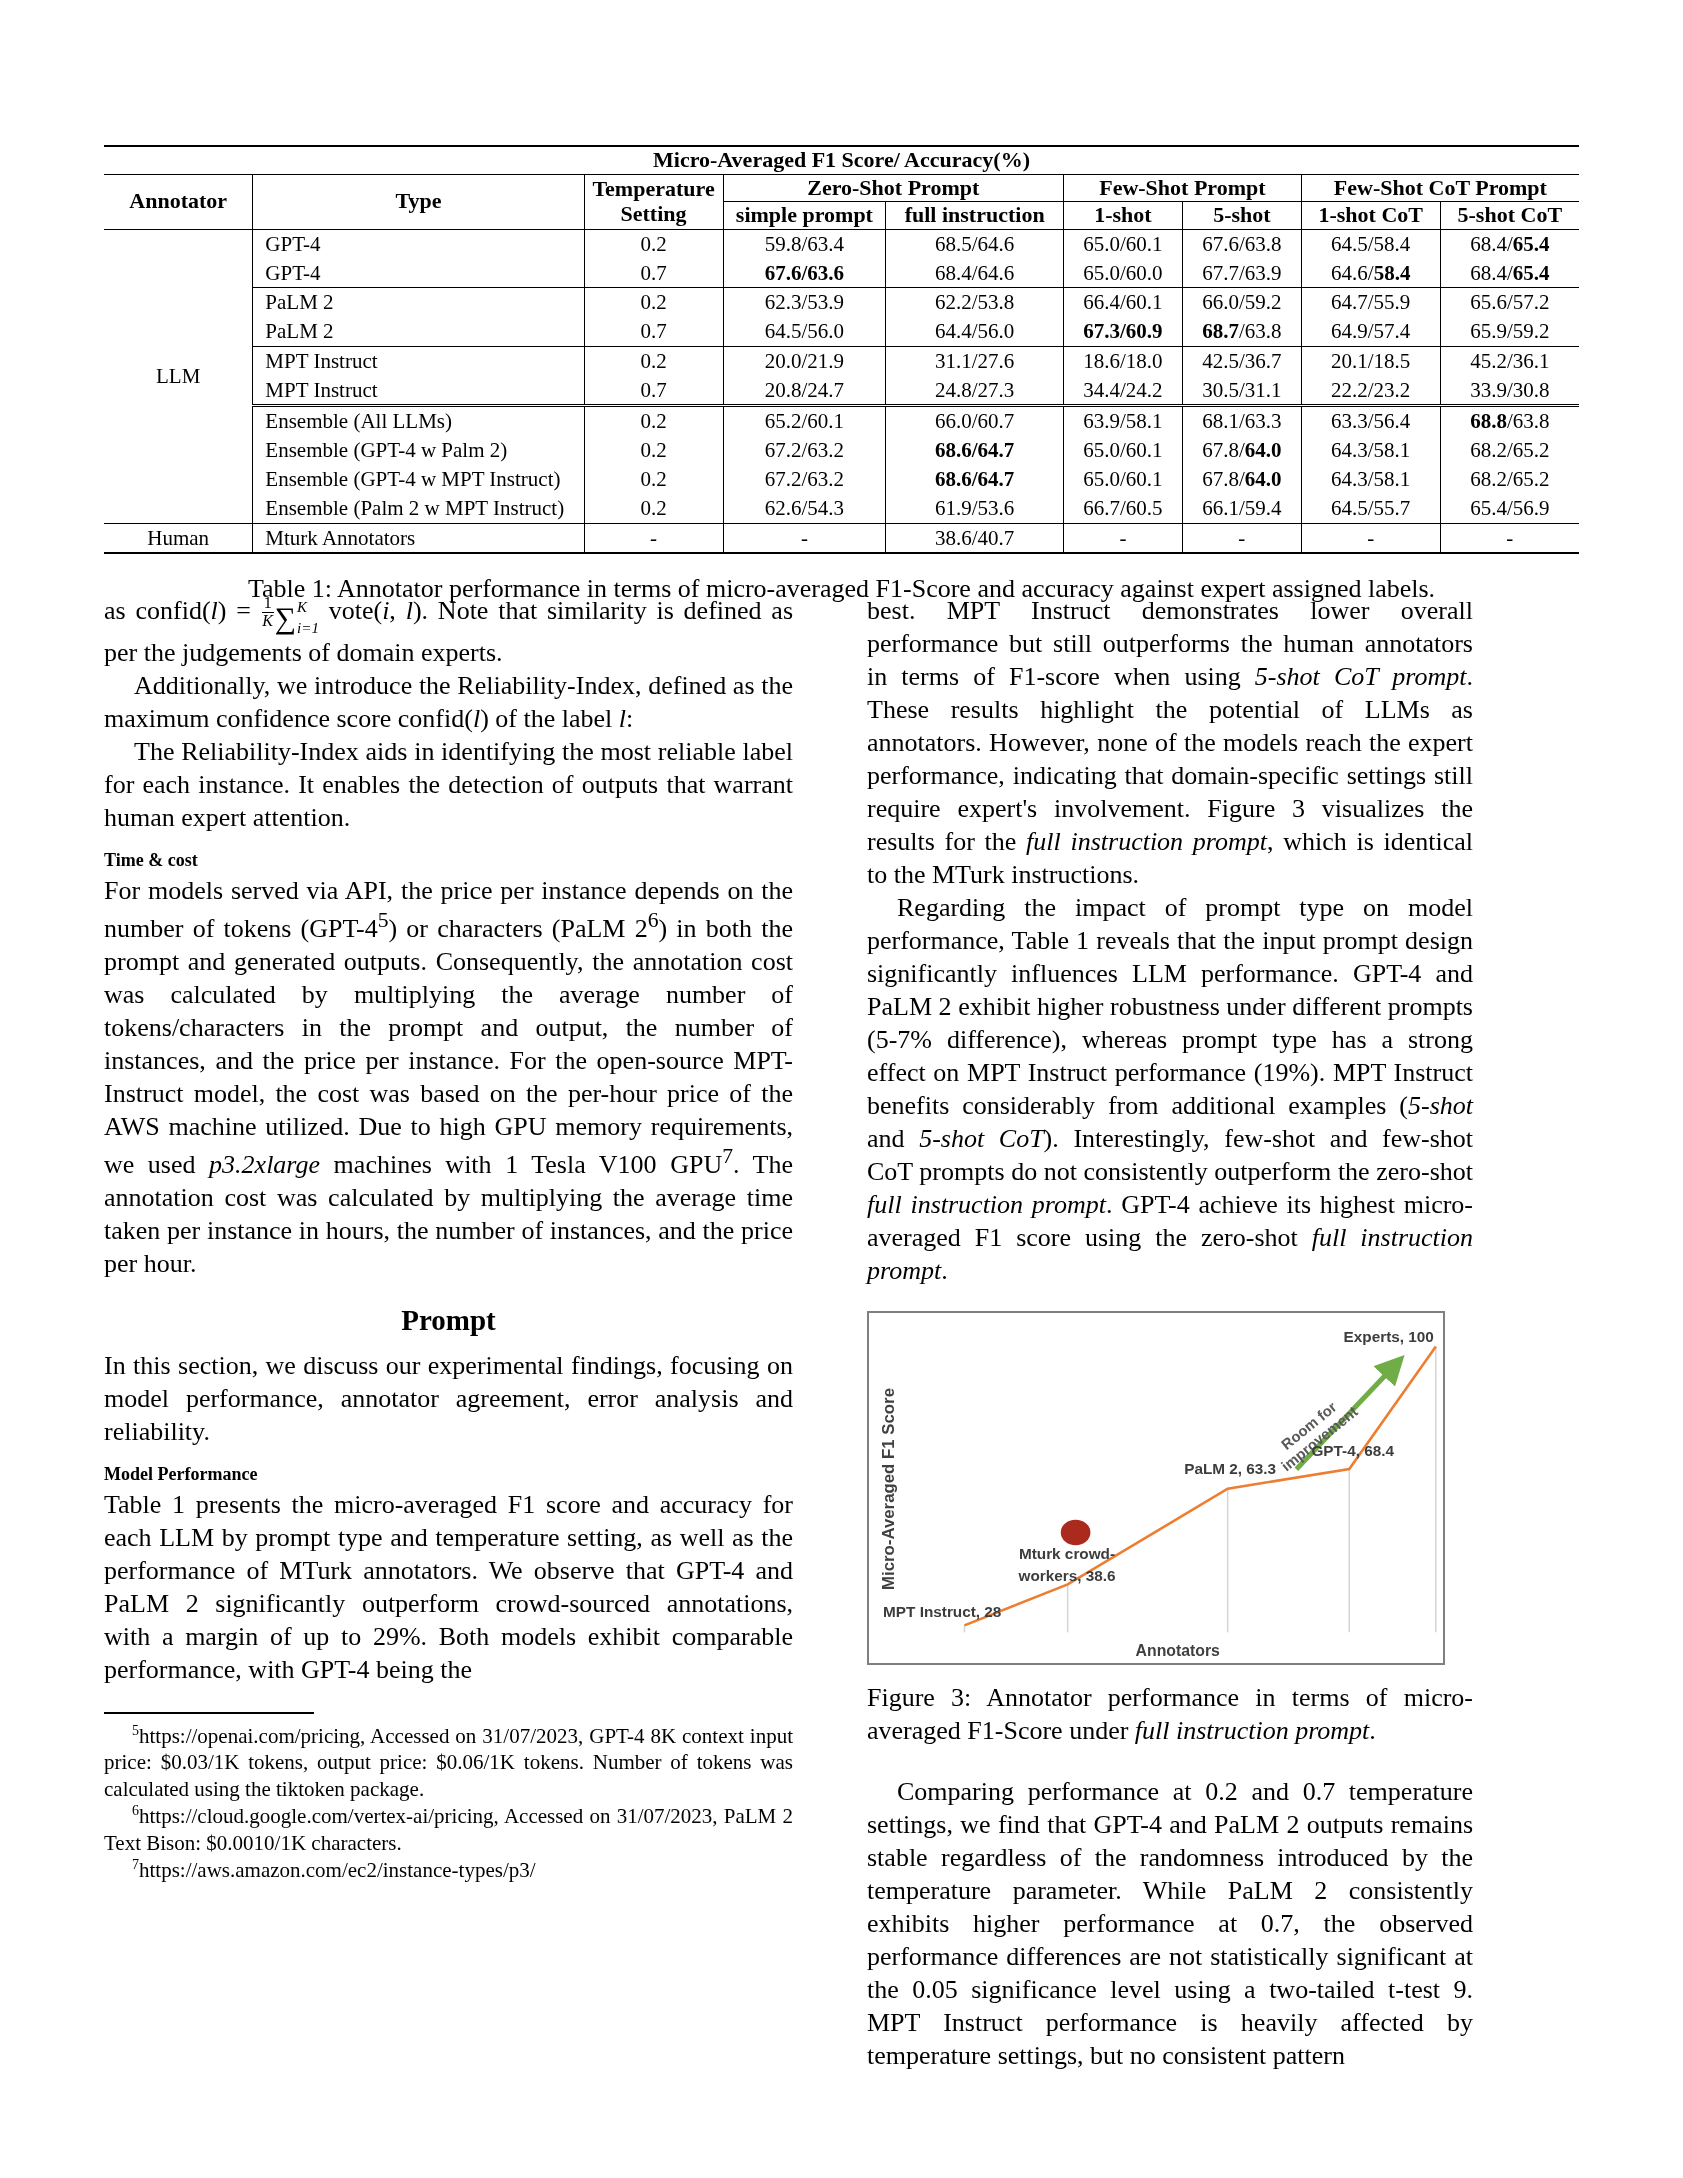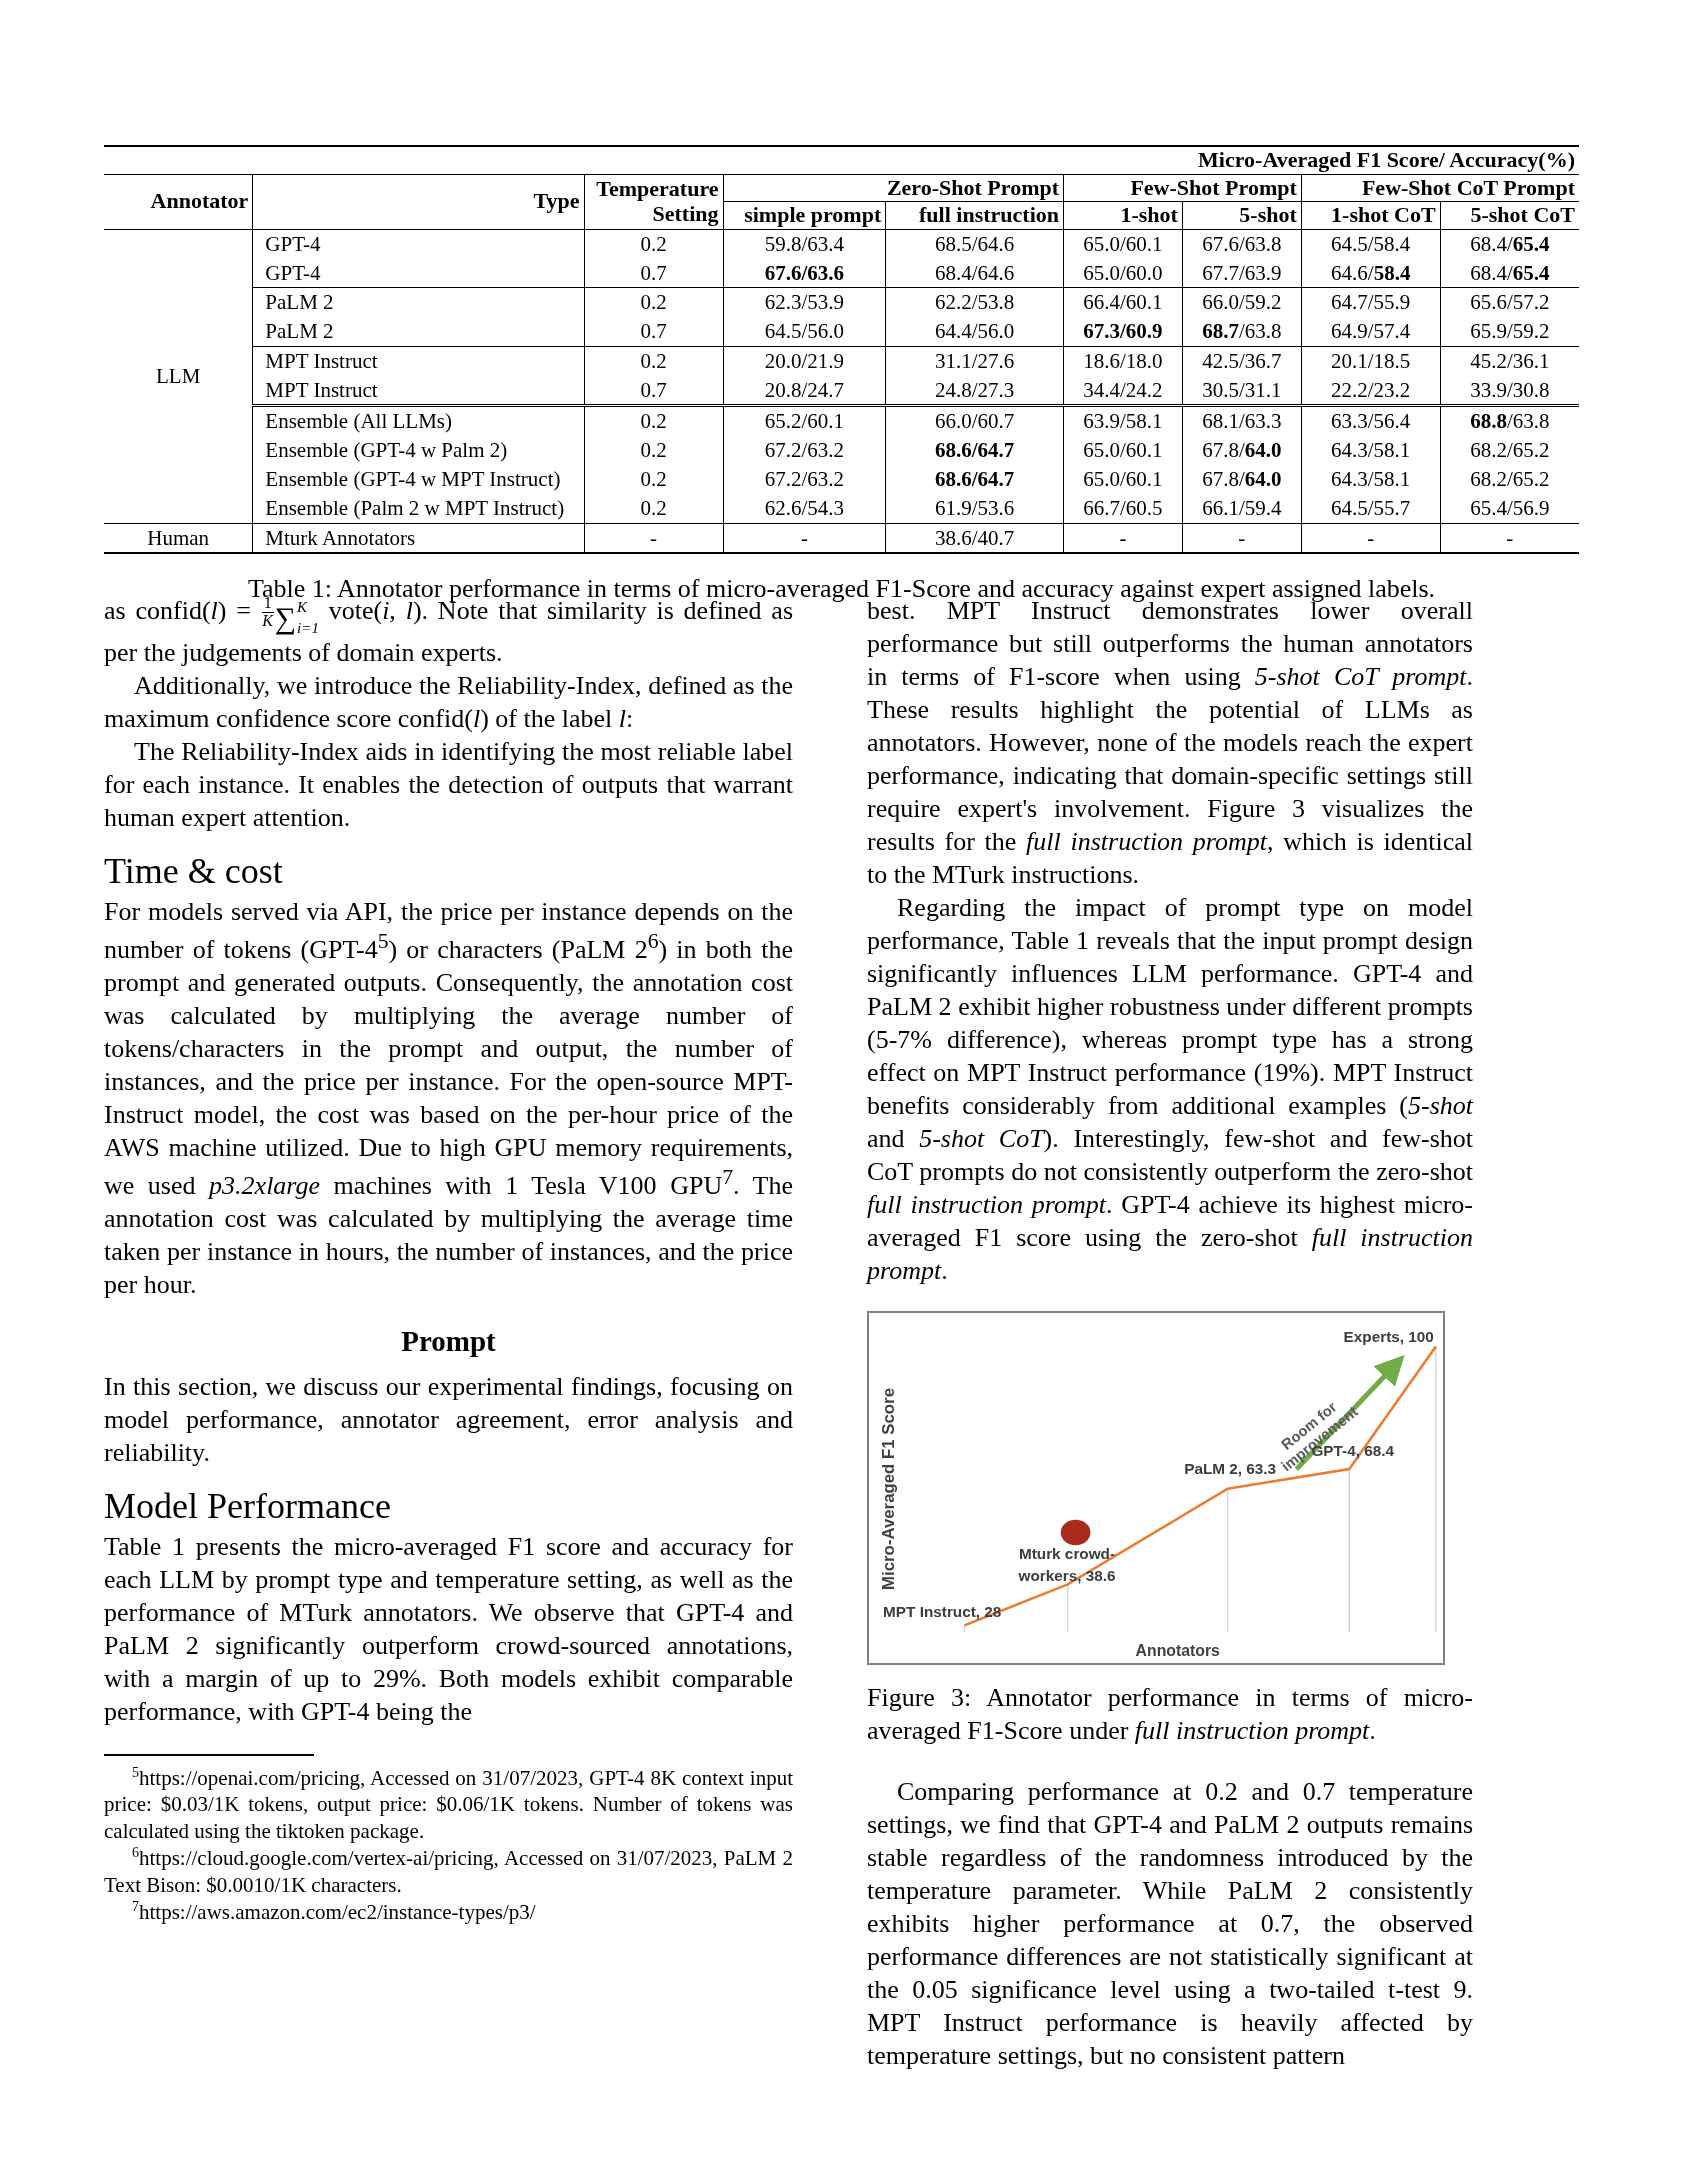--- a/index.html
+++ b/index.html
@@ -7,39 +7,39 @@
   body{
     width:1683px;height:2178px;position:relative;background:#ffffff;color:#000;
     font-family:"Liberation Serif", serif; overflow:hidden;
   }
   
   .table-region{position:absolute;left:104px;top:145px;width:1475px;}
   table.results{
     width:100%;border-collapse:collapse;
     border-top:2.5px solid #000;border-bottom:2.5px solid #000;
   }
-  table.results th{font-weight:bold;font-size:22px;padding:1px 4px;text-align:right;line-height:1.12;}
+  table.results th{font-weight:bold;font-size:22px;padding:1px 4px;text-align:center;line-height:1.12;}
   table.results td{font-size:21px;padding:2px 5px;text-align:center;line-height:1.18;}
   .t-title{border-bottom:1.5px solid #000;padding:3px 0 2px;font-size:23px;}
   .vb{border-left:1.5px solid #000;}
   .hb{border-bottom:1.5px solid #000;}
   .hbspan{border-bottom:1.5px solid #000;vertical-align:middle;}
   .c-type{text-align:left !important;padding-left:12px !important;}
   .ann{vertical-align:middle;}
   .sep-single{border-top:1.5px solid #000;}
   .sep-double{border-top:3px double #000;}
   .sep-full{border-top:1.5px solid #000;}
   .tbl-caption{margin-top:20px;text-align:center;font-size:26px;}
   
   .col-left{position:absolute;left:104px;top:594px;width:689px;}
   .col-right{position:absolute;left:867px;top:594px;width:606px;}
   p.body{font-size:26px;line-height:1.27;text-align:justify;margin:0;}
   p.indent{text-indent:30px;}
   h2.results-head{font-size:29px;font-weight:bold;text-align:center;margin:24px 0 12px;}
-  h3.subhead{font-size:36px;font-weight:normal;margin:16px 0 3px;}
+  h3.subhead{font-size:18px;font-weight:bold;margin:16px 0 3px;}
   
   .frac{display:inline-block;text-align:center;font-size:16px;line-height:1.05;vertical-align:-7px;padding:0 1px;}
   .fr-n{display:block;border-bottom:1.3px solid #000;padding:0 2px;}
   .fr-d{display:block;font-style:italic;}
   .sum{display:inline-flex;align-items:center;vertical-align:-9px;}
   .sum-sym{font-size:30px;line-height:1;}
   .sum-lims{display:inline-flex;flex-direction:column;justify-content:space-between;height:36px;font-size:15px;font-style:italic;line-height:1;margin-left:1px;}
   
   .equation{position:relative;margin:20px 0 22px;height:63px;font-size:26px;}
   .eq-center{position:absolute;left:0;right:69px;top:6px;text-align:center;white-space:nowrap;}

